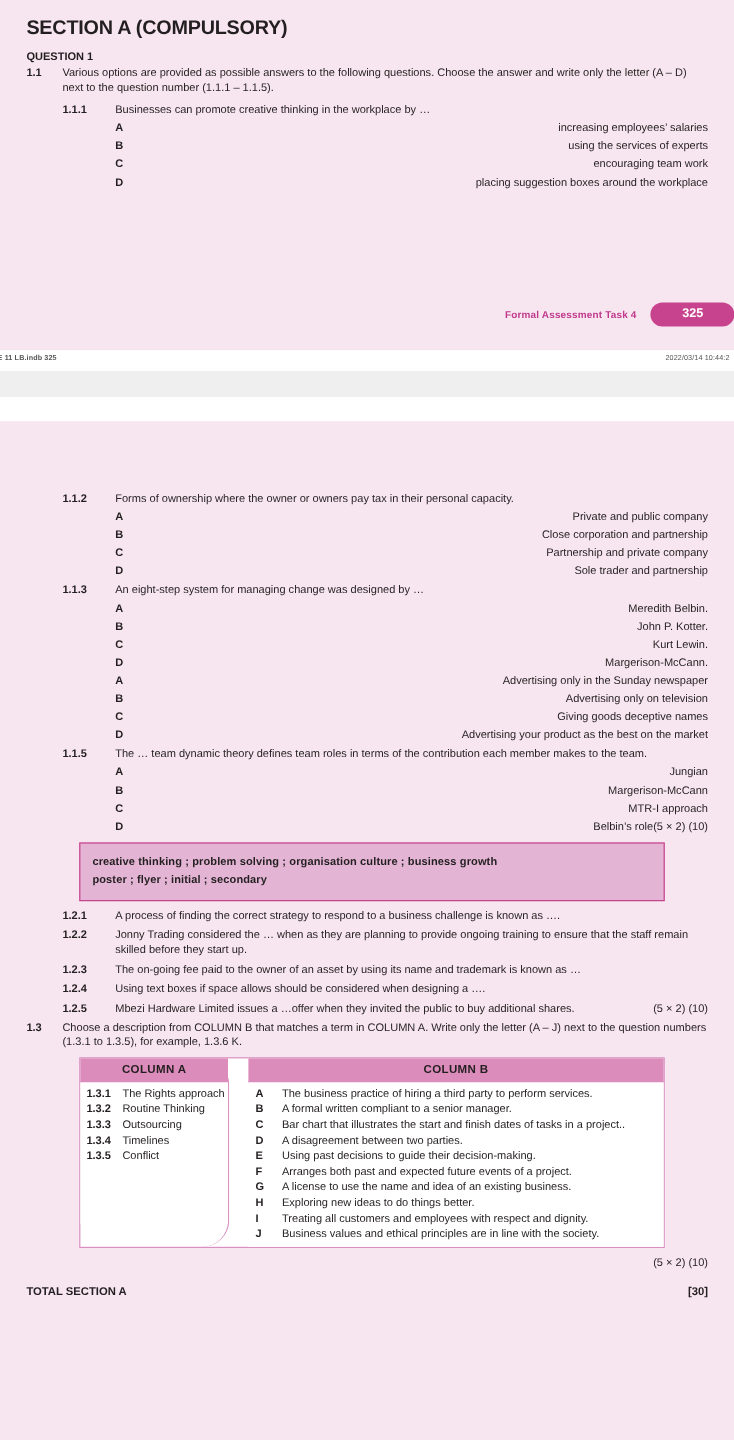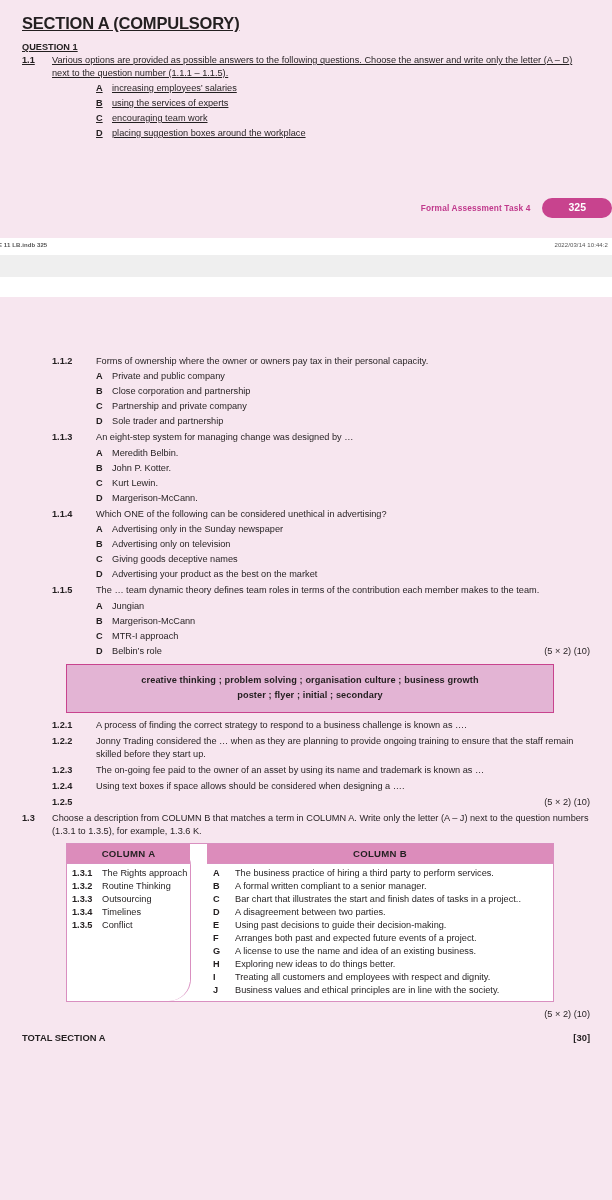--- a/index.html
+++ b/index.html
@@ -13,21 +13,21 @@
     overflow: hidden;
   }
 
   .page {
     background: #f7e6ef;
     width: 612px;
     position: relative;
   }
 
   
-  .page-one { height: 238px; padding: 14px 22px 0 22px; text-decoration: underline; }
+  .page-one { height: 292px; padding: 14px 22px 0 22px; }
 
   .section-title {
     font-size: 16.5px;
     font-weight: bold;
     letter-spacing: -0.2px;
     color: #231f20;
     margin-bottom: 9px;
   }
 
   .question-label {
@@ -59,21 +59,21 @@
     margin-left: 74px;
     margin-top: 2.5px;
   }
   .opt-letter {
     font-weight: bold;
     font-size: 9.2px;
     width: 16px;
     flex: none;
     line-height: 12.6px;
   }
-  .opt-text { font-size: 9.2px; line-height: 12.6px; flex: 1; }
+  .opt-text { font-size: 9.2px; line-height: 12.6px; flex: 1; text-align: right; }
 
   .q111 { margin-top: 6px; }
 
   
   .p1-footer {
     position: absolute;
     right: 22px;
     bottom: 20px;
     display: flex;
     align-items: center;
@@ -138,21 +138,20 @@
     font-size: 9.2px;
     line-height: 12.6px;
   }
 
   
   .wordbank {
     margin: 7px 36px 0 44px;
     border: 1.2px solid #c8438e;
     background: #e3b4d4;
     padding: 8px 10px 9px 10px;
-    text-align: center;
   }
   .wb-line {
     font-size: 9.2px;
     font-weight: bold;
     line-height: 15px;
     letter-spacing: 0.1px;
   }
 
   
   .match-table {
@@ -215,20 +214,24 @@
 
   <div class="section-title">SECTION A (COMPULSORY)</div>
 
   <div class="question-label">QUESTION 1</div>
 
   <div class="row">
     <div class="num num-l1">1.1</div>
     <div class="txt">Various options are provided as possible answers to the following questions. Choose the answer and write only the letter (A – D) next to the question number (1.1.1 – 1.1.5).</div>
   </div>
 
+  <div class="row q111">
+    <div class="num num-l2">1.1.1</div>
+    <div class="txt">Businesses can promote creative thinking in the workplace by …</div>
+  </div>
 
   <div>
     <div class="opt">
       <div class="opt-letter">A</div>
       <div class="opt-text">increasing employees’ salaries</div>
     </div>
     <div class="opt">
       <div class="opt-letter">B</div>
       <div class="opt-text">using the services of experts</div>
     </div>
@@ -298,24 +301,20 @@
     <div class="opt">
       <div class="opt-letter">C</div>
       <div class="opt-text">Kurt Lewin.</div>
     </div>
     <div class="opt">
       <div class="opt-letter">D</div>
       <div class="opt-text">Margerison-McCann.</div>
     </div>
   </div>
 
-  <div class="row mt4">
-    <div class="num num-l2">1.1.4</div>
-    <div class="txt">Which ONE of the following can be considered unethical in advertising?</div>
-  </div>
   <div>
     <div class="opt">
       <div class="opt-letter">A</div>
       <div class="opt-text">Advertising only in the Sunday newspaper</div>
     </div>
     <div class="opt">
       <div class="opt-letter">B</div>
       <div class="opt-text">Advertising only on television</div>
     </div>
     <div class="opt">
@@ -371,20 +370,21 @@
       <div class="num num-l2">1.2.3</div>
       <div class="txt">The on-going fee paid to the owner of an asset by using its name and trademark is known as …</div>
     </div>
     <div class="row mt4">
       <div class="num num-l2">1.2.4</div>
       <div class="txt">Using text boxes if space allows should be considered when designing a ….</div>
     </div>
     <div class="row mt4">
       <div class="num num-l2">1.2.5</div>
       <div class="txt">
+        <span>Mbezi Hardware Limited issues a …offer when they invited the public to buy additional shares.</span>
         <span class="marks-inline">(5 × 2) (10)</span>
       </div>
     </div>
   </div>
 
   <div class="row mt4">
     <div class="num num-l1">1.3</div>
     <div class="txt">Choose a description from COLUMN B that matches a term in COLUMN A. Write only the letter (A – J) next to the question numbers (1.3.1 to 1.3.5), for example, 1.3.6 K.</div>
   </div>
 

